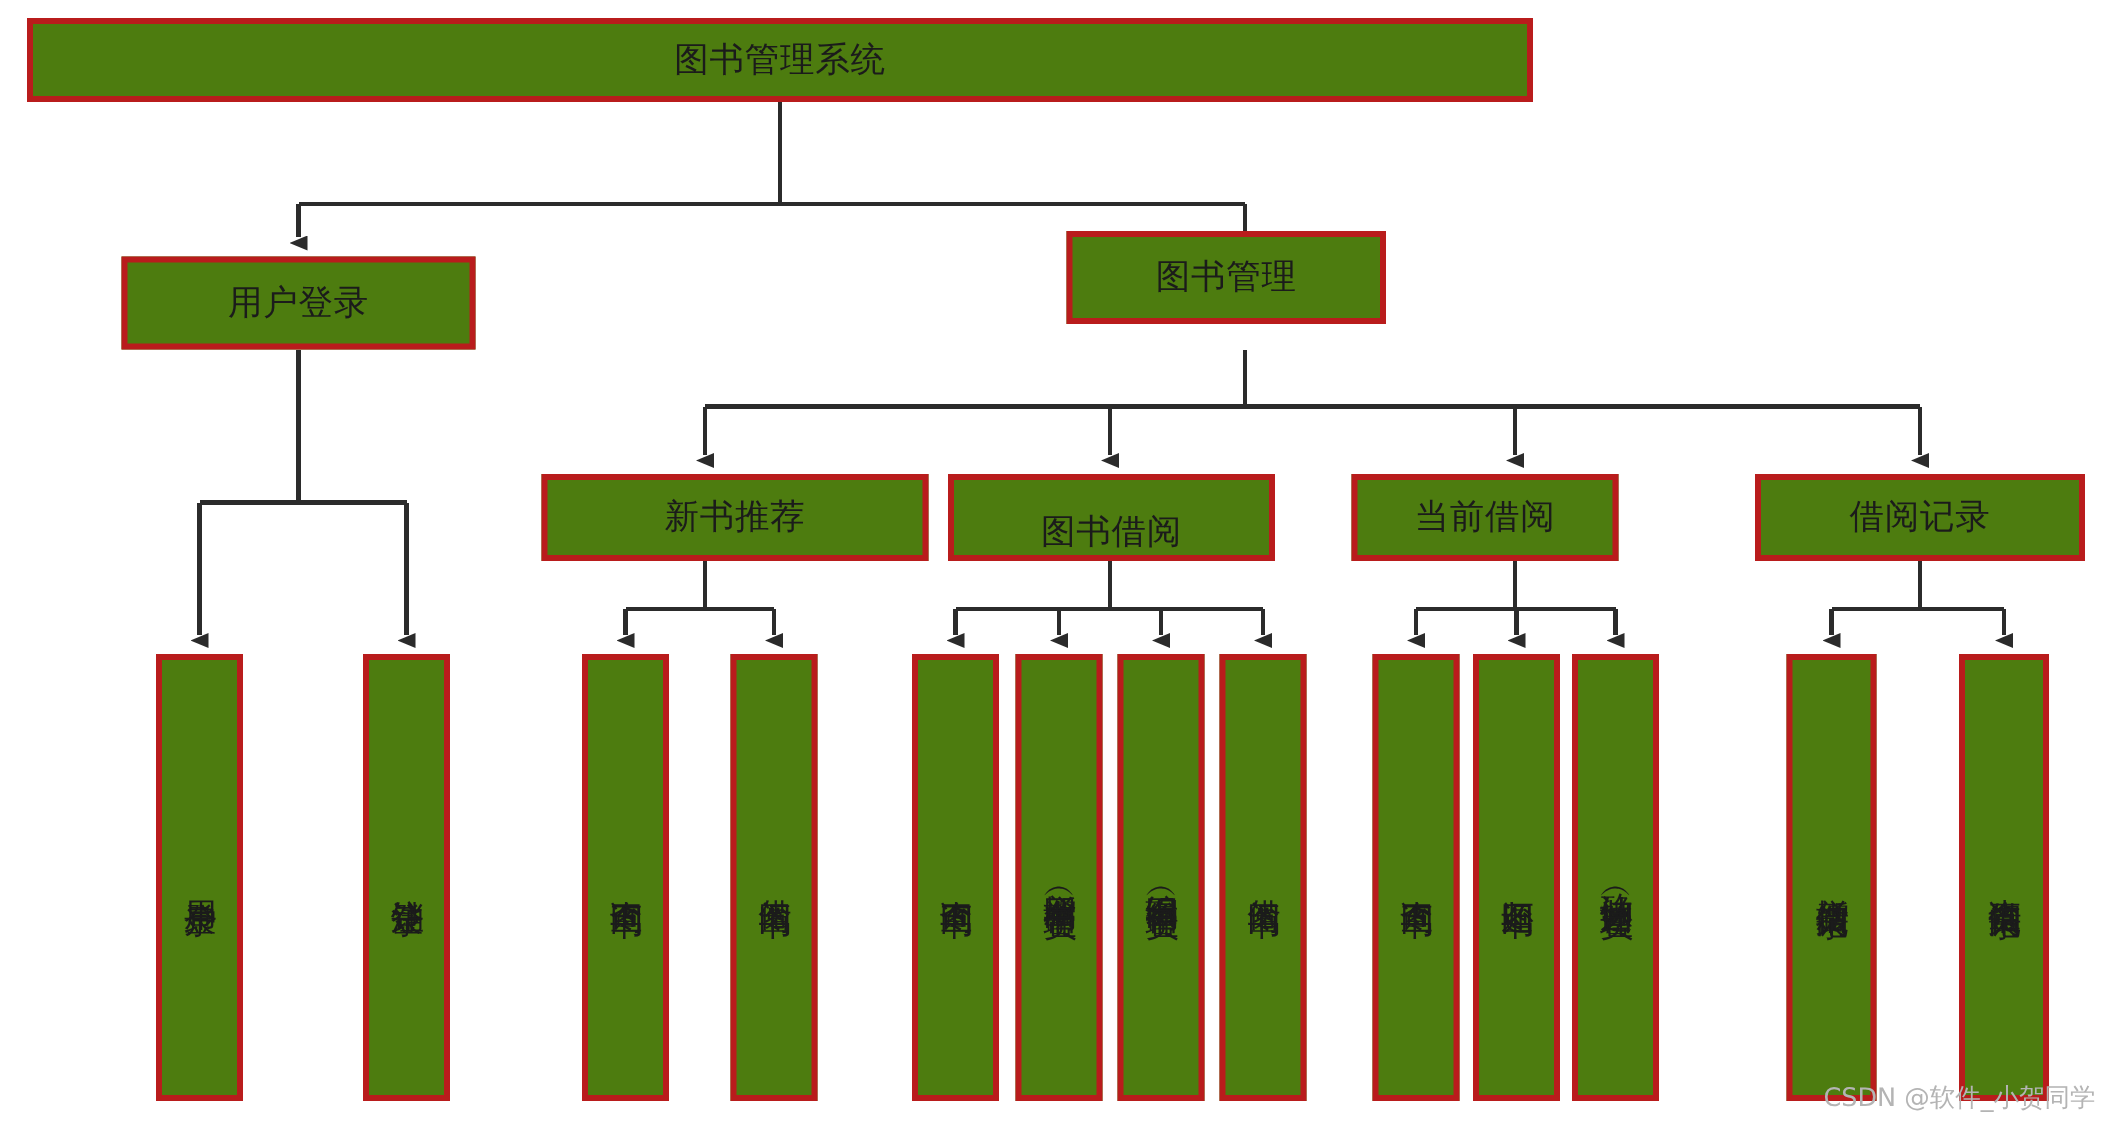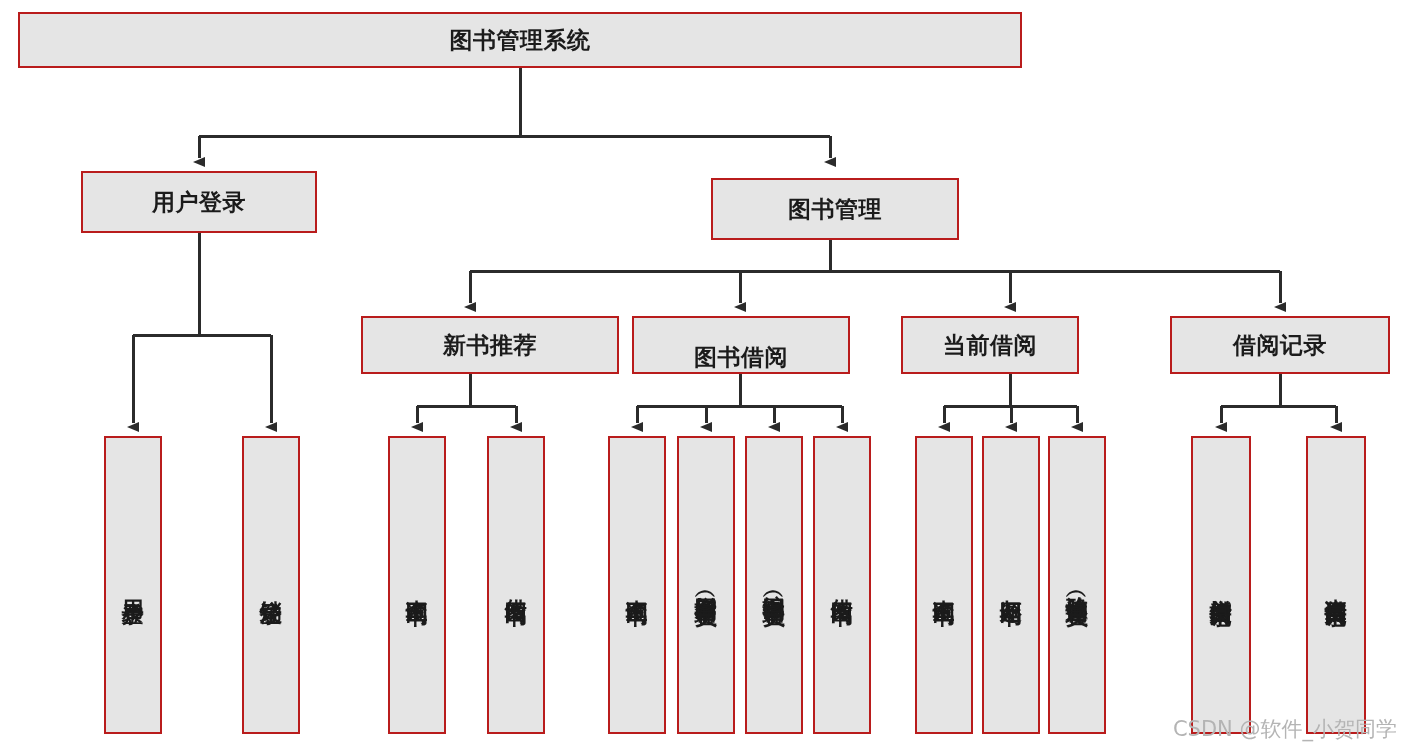--- a/index.html
+++ b/index.html
@@ -13,27 +13,26 @@
   #canvas {
     position: relative;
     width: 1405px;
     height: 747px;
     background: #ffffff;
     overflow: hidden;
   }
   .node {
     position: absolute;
     box-sizing: border-box;
-    border: 2px solid #b91c1c;
-    background: #e5e5e5;
+    border: 4px solid #b91c1c;
+    background: #4d7c0f;
     display: flex;
     align-items: center;
     justify-content: center;
     color: #1a1a1a;
-    font-weight: bold;
   }
   .node-label {
     font-size: 23px;
     line-height: 1.25;
     letter-spacing: 0.5px;
     white-space: nowrap;
     color: #1b1b1b;
   }
   
   .node.vertical {
@@ -53,21 +52,21 @@
     left: 0;
     top: 0;
     width: 1405px;
     height: 747px;
     pointer-events: none;
   }
   .watermark {
     position: absolute;
     right: 8px;
     bottom: 4px;
-    font-size: 21px;
+    font-size: 17px;
     color: #b4b4b4;
     white-space: nowrap;
     font-family: "DejaVu Sans", "Liberation Sans", sans-serif;
   }
 </style>
 </head>
 <body>
 
 <div id="canvas">
 
@@ -122,21 +121,21 @@
     </g>
   </svg>
 
   <div class="node" style="left:18px; top:12px; width:1004px; height:56px;">
     <span class="node-label">图书管理系统</span>
   </div>
 
   <div class="node" style="left:81px; top:171px; width:236px; height:62px;">
     <span class="node-label">用户登录</span>
   </div>
-  <div class="node" style="left:711px; top:178px; width:248px; height:62px;">
+  <div class="node" style="left:711px; top:154px; width:213px; height:62px;">
     <span class="node-label">图书管理</span>
   </div>
 
   <div class="node" style="left:361px; top:316px; width:258px; height:58px;">
     <span class="node-label">新书推荐</span>
   </div>
   <div class="node" style="left:632px; top:316px; width:218px; height:58px;align-items:flex-end;">
     <span class="node-label">图书借阅</span>
   </div>
   <div class="node" style="left:901px; top:316px; width:178px; height:58px;">

